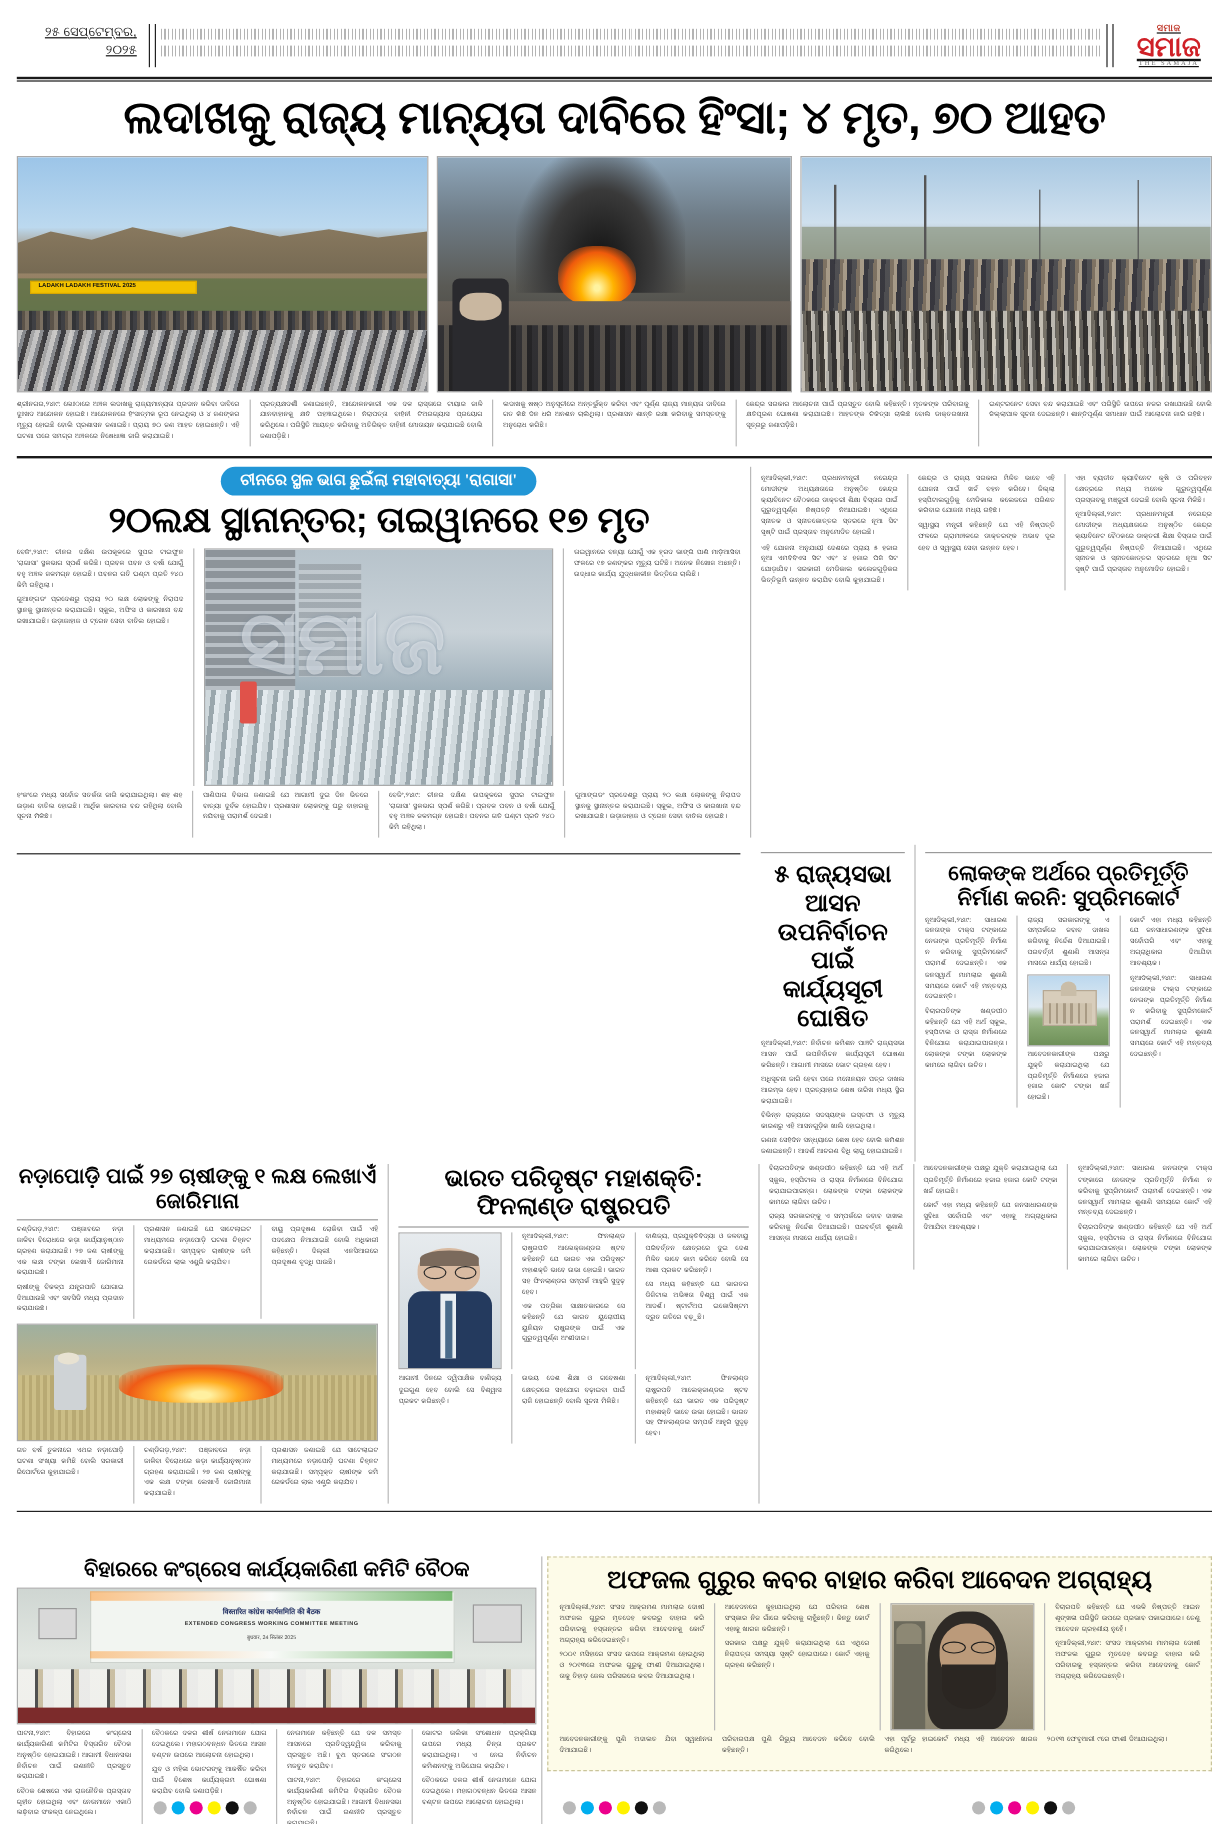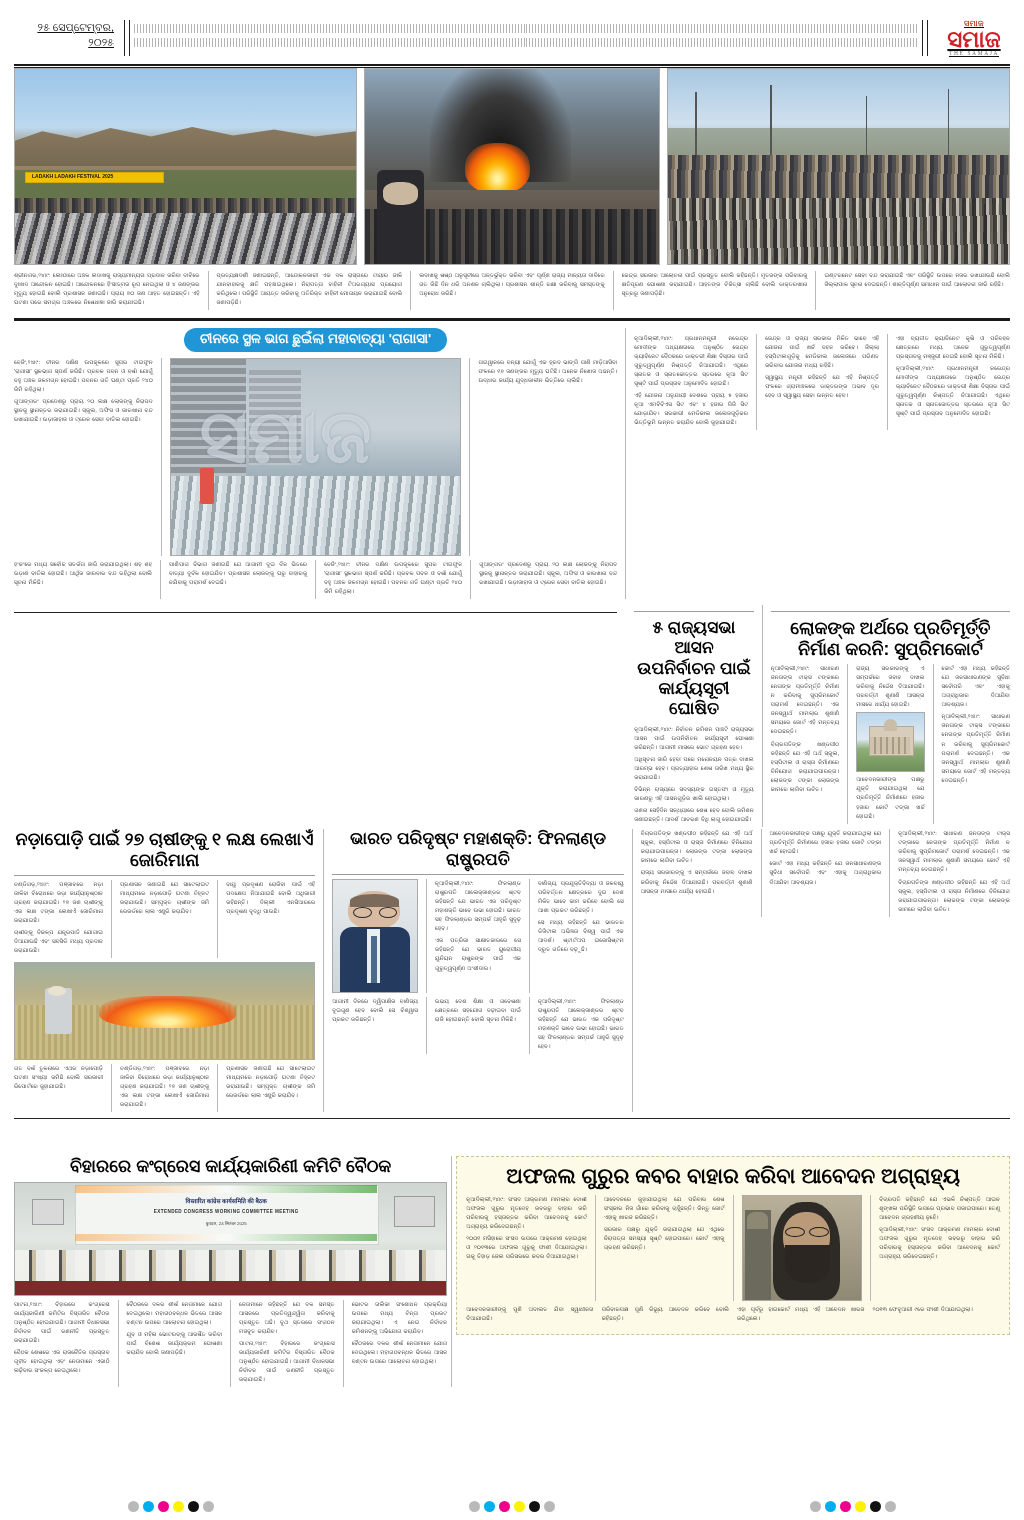--- a/index.html
+++ b/index.html
@@ -31,25 +31,25 @@
   
   .cols{display:flex;gap:8px;}
   .col{flex:1;}
   .body-txt{font-size:5.6px;line-height:1.62;text-align:justify;color:#2a2a2a;letter-spacing:.1px;word-spacing:.4px;font-family:"Liberation Sans",sans-serif;}
   .body-txt p{margin:0 0 3px;}
   .vline{width:1px;background:#b9b9b9;}
   .hrule{height:1px;background:#222;margin:7px 0;}
   .hrule-thin{height:1px;background:#9a9a9a;margin:6px 0;}
   .hrule-thick{height:2.5px;background:#1a1a1a;margin:8px 0 7px;}
 
-  .kicker{display:block;background:#2196d6;color:#fff;font-family:Liberation Sans, sans-serif;font-weight:bold;font-size:13.5px;padding:3px 16px 5px;border-radius:12px;margin:0 auto 4px;width:fit-content;}
+  .kicker{display:block;background:#2196d6;color:#fff;font-family:Liberation Serif, serif;font-weight:bold;font-size:13.5px;padding:3px 16px 5px;border-radius:12px;margin:0 auto 4px;width:fit-content;}
   .hl2{font-family:"Liberation Sans",sans-serif;font-weight:bold;font-size:30px;line-height:1.12;text-align:center;color:#000;letter-spacing:-.4px;}
   .hl3{font-family:"Liberation Sans",sans-serif;font-weight:bold;font-size:22px;line-height:1.16;text-align:center;color:#000;}
   .hl4{font-family:"Liberation Sans",sans-serif;font-weight:bold;font-size:17.5px;line-height:1.18;text-align:center;color:#000;}
-  .hl5{font-family:"Liberation Sans",sans-serif;font-weight:bold;font-size:17px;line-height:1.2;text-align:center;color:#000;}
+  .hl5{font-family:"Liberation Sans",sans-serif;font-weight:bold;font-size:20px;line-height:1.2;text-align:center;color:#000;}
   .wm{position:absolute;left:10%;top:18%;width:92%;font-family:"Liberation Sans",sans-serif;font-weight:bold;font-size:74px;color:rgba(255,255,255,.45);text-shadow:0 0 3px rgba(120,140,160,.6);pointer-events:none;white-space:nowrap;}
 
   
   .boxed{background:#fdfbe8;border:1px dashed #c9c49a;padding:7px 9px 8px;box-sizing:border-box;}
 
   
   .regrow{position:absolute;bottom:8px;left:0;width:1024px;display:flex;}
   .reg{display:flex;gap:4px;align-items:center;}
   .reg i{display:block;width:11px;height:11px;border-radius:50%;}
   .r-g{background:#b9b9b9;} .r-c{background:#00aeef;} .r-m{background:#ec008c;}
@@ -77,20 +77,21 @@
     <div class="md-bars"></div>
     <div class="md-logo">
       <div class="lg-top">ସମାଜ</div>
       <div class="lg-mid">ସମାଜ</div>
       <div class="lg-sub">THE SAMAJA</div>
     </div>
   </div>
   <div class="md-underline"></div>
   <div class="md-underline2"></div>
 
+  <div class="lead-hl">ଲଦାଖକୁ ରାଜ୍ୟ ମାନ୍ୟତା ଦାବିରେ ହିଂସା; ୪ ମୃତ, ୭୦ ଆହତ</div>
 
   <div class="photo-row">
     <div class="photo" style="flex:1.02;height:195px;">
       <div style="position:absolute;inset:0;background:linear-gradient(#9cc5e8 0%,#bcd9ef 30%,#a08b6f 42%,#8d7a5e 58%,#6f7a5a 70%,#5c5c52 100%);"></div>
       <div style="position:absolute;left:0;top:28%;width:100%;height:22%;background:linear-gradient(#8a7a60,#766a53);clip-path:polygon(0 40%,8% 18%,18% 34%,28% 10%,40% 30%,52% 8%,64% 28%,76% 14%,88% 30%,100% 18%,100% 100%,0 100%);"></div>
       <div style="position:absolute;left:0;top:52%;width:100%;height:16%;background:#5f7347;opacity:.8;"></div>
       <div style="position:absolute;left:3%;top:53%;width:40%;height:9px;background:#f2c200;border:1px solid #d9a800;"></div>
       <div style="position:absolute;left:5%;top:53.5%;font-size:5px;font-weight:bold;color:#111;font-family:'Liberation Sans',sans-serif;">LADAKH LADAKH FESTIVAL 2025</div>
       <div style="position:absolute;left:0;top:66%;width:100%;height:34%;background:repeating-linear-gradient(90deg,#3b3b42 0 3px,#5a5048 3px 6px,#7b6f63 6px 9px,#2e2e34 9px 12px);opacity:.92;"></div>
       <div style="position:absolute;left:0;top:74%;width:100%;height:26%;background:repeating-linear-gradient(105deg,#d8d8d8 0 4px,#8e9298 4px 7px,#3c3c40 7px 11px,#b5b5b5 11px 14px);opacity:.85;"></div>
@@ -137,20 +138,21 @@
         <p>ଇଣ୍ଟରନେଟ ସେବା ବନ୍ଦ କରାଯାଇଛି ଏବଂ ପରିସ୍ଥିତି ଉପରେ ନଜର ରଖାଯାଉଛି ବୋଲି ଜିଲ୍ଲାପାଳ ସୂଚନା ଦେଇଛନ୍ତି। ଶାନ୍ତିପୂର୍ଣ୍ଣ ସମାଧାନ ପାଇଁ ଆଲୋଚନା ଜାରି ରହିଛି।</p>
       </div>
   </div>
 
   <div class="hrule-thick"></div>
 
   <div style="display:flex;gap:8px;">
 
     <div style="flex:3.05;">
       <div class="kicker">ଚୀନରେ ସ୍ଥଳ ଭାଗ ଛୁଇଁଲା ମହାବାତ୍ୟା 'ରାଗାସା'</div>
+      <div class="hl2">୨୦ଲକ୍ଷ ସ୍ଥାନାନ୍ତର; ତାଇୱାନରେ ୧୭ ମୃତ</div>
       <div class="cols" style="margin-top:6px;">
         <div class="col body-txt" style="flex:1;">
           <p>ବେଜିଂ,୨୪ା୯: ଚୀନର ଦକ୍ଷିଣ ଉପକୂଳରେ ସୁପର ଟାଇଫୁନ 'ରାଗାସା' ସ୍ଥଳଭାଗ ସ୍ପର୍ଶ କରିଛି। ପ୍ରବଳ ପବନ ଓ ବର୍ଷା ଯୋଗୁଁ ବହୁ ଅଞ୍ଚଳ ଜଳମଗ୍ନ ହୋଇଛି। ପବନର ଗତି ଘଣ୍ଟା ପ୍ରତି ୨୪୦ କିମି ରହିଥିଲା।</p>
           <p>ଗୁଆଙ୍ଗଡଂ ପ୍ରଦେଶରୁ ପ୍ରାୟ ୨୦ ଲକ୍ଷ ଲୋକଙ୍କୁ ନିରାପଦ ସ୍ଥାନକୁ ସ୍ଥାନାନ୍ତର କରାଯାଇଛି। ସ୍କୁଲ, ଅଫିସ ଓ କାରଖାନା ବନ୍ଦ ରଖାଯାଇଛି। ଉଡ଼ାଜାହାଜ ଓ ଟ୍ରେନ ସେବା ବାତିଲ ହୋଇଛି।</p>
         </div>
         <div class="vline"></div>
         <div class="col" style="flex:2.1;">
           <div class="photo" style="height:196px;position:relative;">
             <div style="position:absolute;inset:0;background:linear-gradient(#b7c3cb 0%,#c9d2d8 35%,#9fb0ba 60%,#8fa3ad 100%);"></div>
             <div style="position:absolute;left:0;top:0;width:26%;height:64%;background:repeating-linear-gradient(#8d949a 0 6px,#b9c0c6 6px 9px);"></div>

